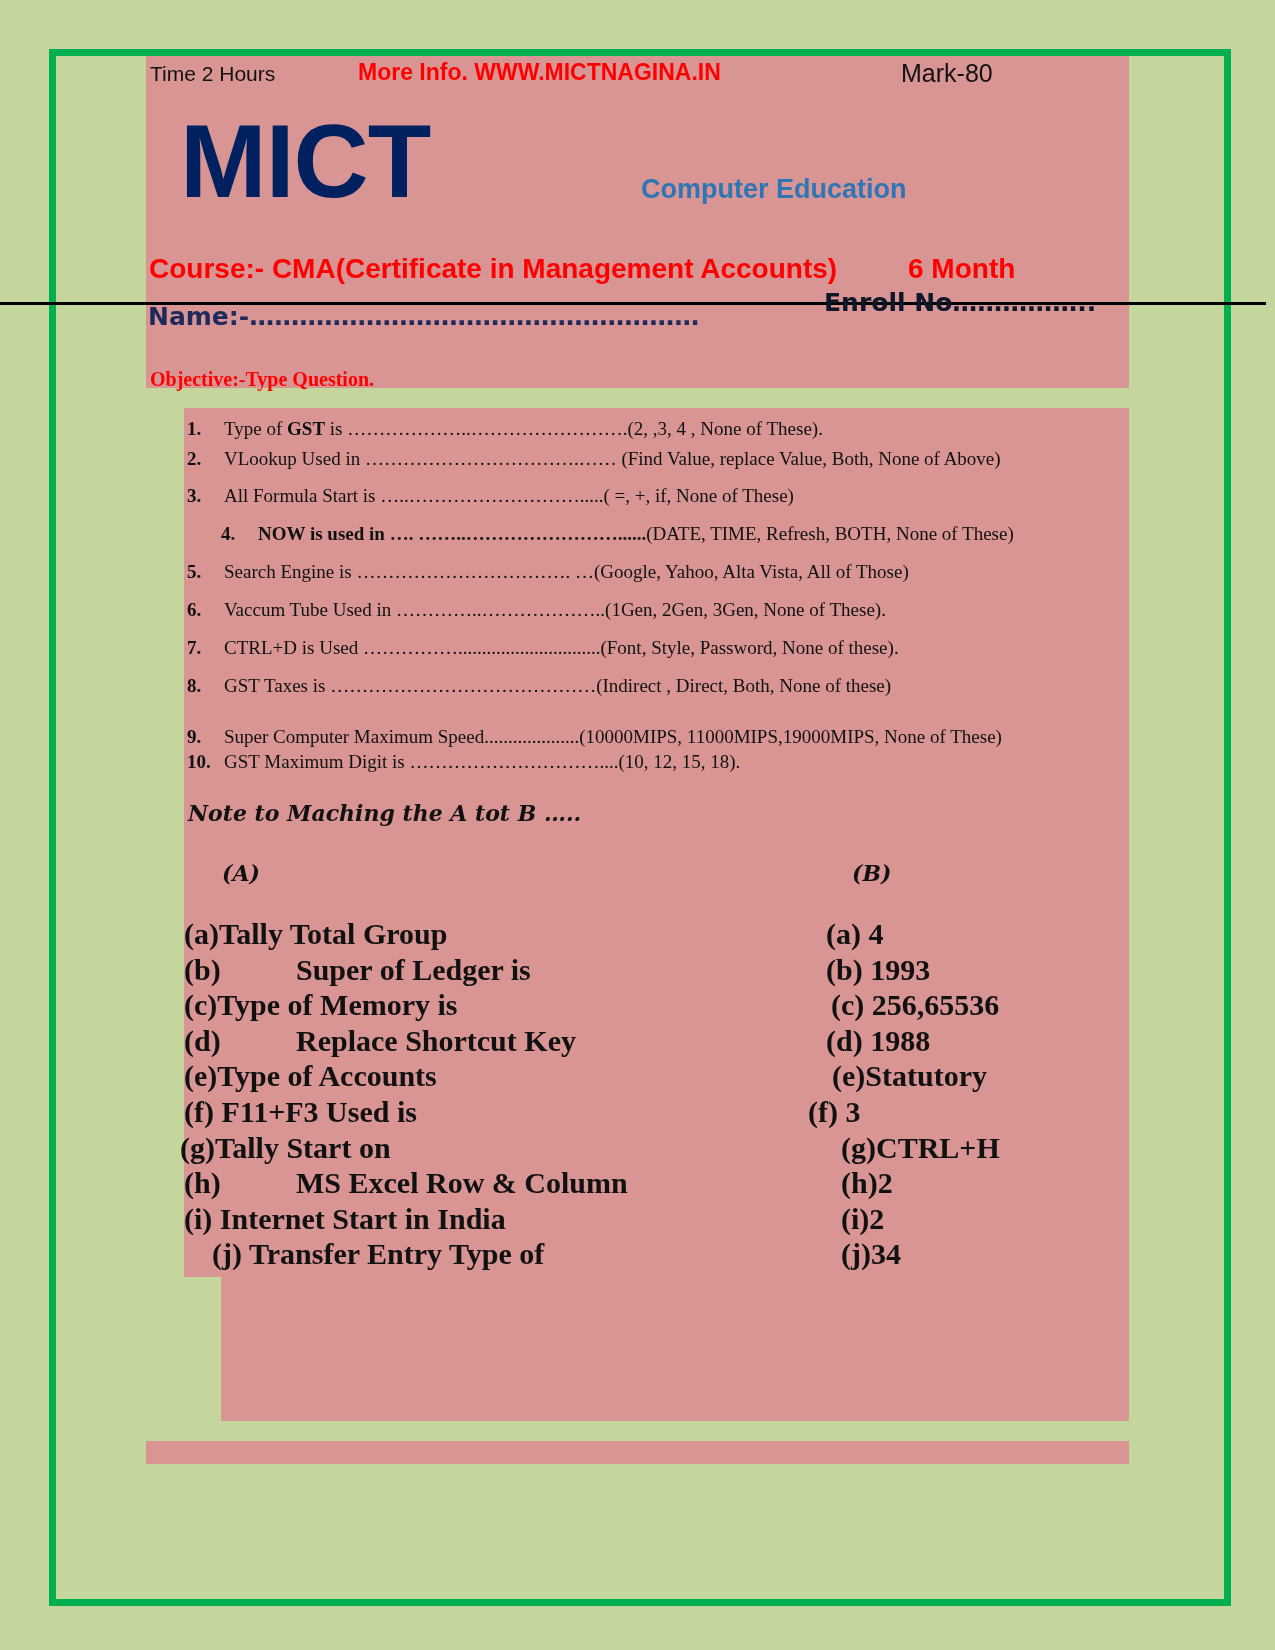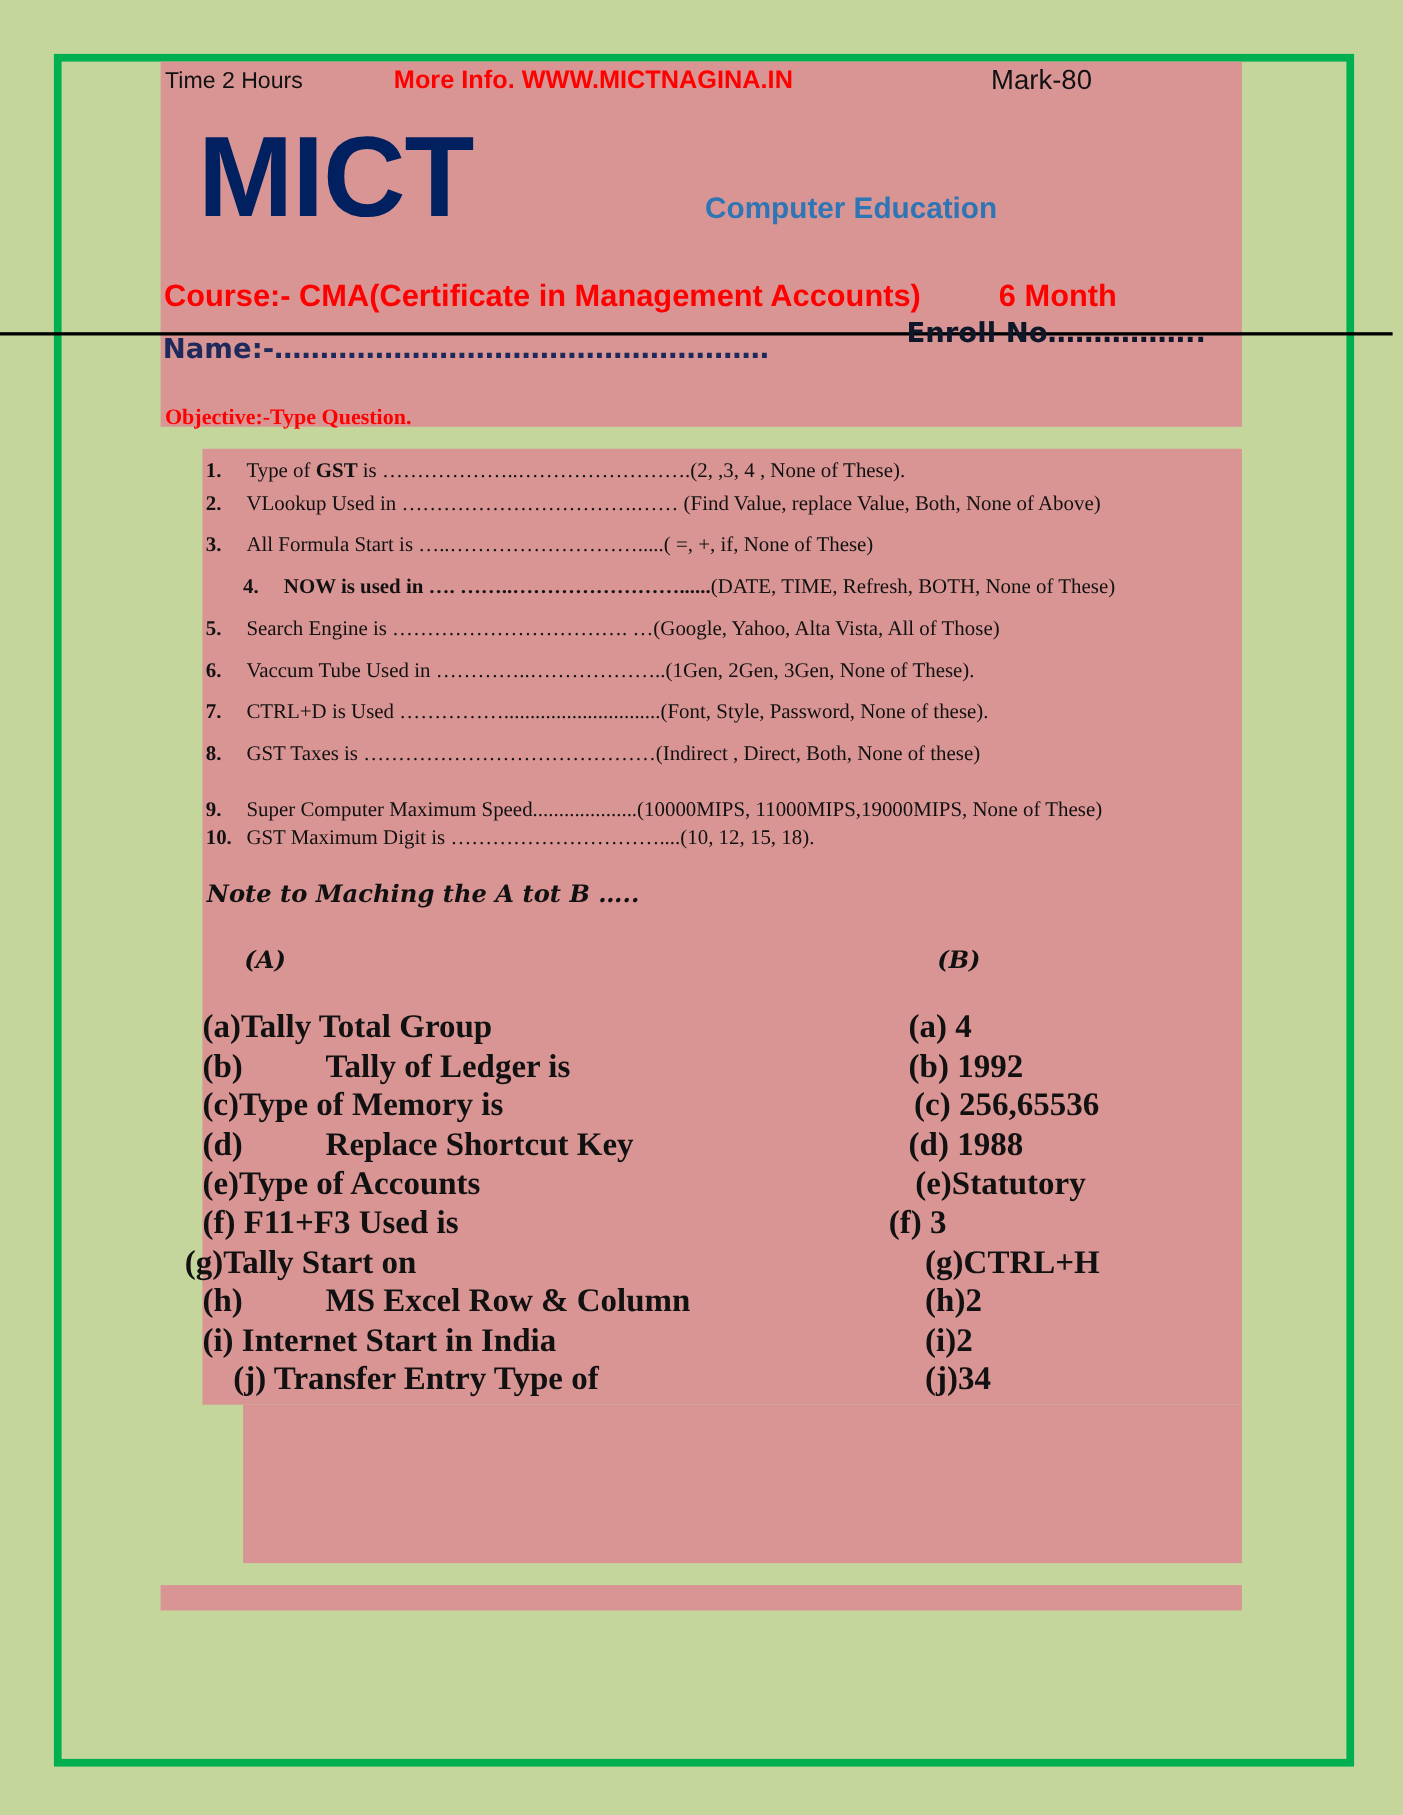--- a/index.html
+++ b/index.html
@@ -82,33 +82,33 @@
     <div class="q" style="top: 713px; margin-top: 13px;"><span class="num">9.</span><span>Super Computer Maximum Speed....................(10000MIPS, 11000MIPS,19000MIPS, None of These)</span><b></b><span></span></div>
     <div class="q" style="top: 751px;"><span class="num">10.</span><span>GST Maximum Digit is …………………………....(10, 12, 15, 18).</span><b></b><span></span></div>
   </div>
 
 <div class="abs note">Note to Maching the A tot B …..</div>
 <div class="abs colA">(A)</div>
 <div class="abs colB">(B)</div>
 
 <div id="match-a">
     <div class="m" style="left: 184px; top: 916px;"><span class="lbl">(a)</span><span>Tally Total Group</span></div>
-    <div class="m tab" style="left: 184px; top: 951.6px;"><span class="lbl">(b)</span><span>Tally of Ledger is</span></div>
+    <div class="m tab" style="left: 184px; top: 951.6px;"><span class="lbl">(b)</span><span>Super of Ledger is</span></div>
     <div class="m" style="left: 184px; top: 987.2px;"><span class="lbl">(c)</span><span>Type of Memory is</span></div>
     <div class="m tab" style="left: 184px; top: 1022.8px;"><span class="lbl">(d)</span><span>Replace Shortcut Key</span></div>
     <div class="m" style="left: 184px; top: 1058.4px;"><span class="lbl">(e)</span><span>Type of Accounts</span></div>
     <div class="m" style="left: 184px; top: 1094px;"><span class="lbl">(f)</span><span> F11+F3 Used  is</span></div>
-    <div class="m" style="left: 168px; top: 1129.6px;"><span class="lbl">(g)</span><span>Tally Start  on</span></div>
+    <div class="m" style="left: 180px; top: 1129.6px;"><span class="lbl">(g)</span><span>Tally Start  on</span></div>
     <div class="m tab" style="left: 184px; top: 1165.2px;"><span class="lbl">(h)</span><span>MS Excel Row &amp; Column</span></div>
     <div class="m" style="left: 184px; top: 1200.8px;"><span class="lbl">(i)</span><span> Internet Start in India</span></div>
     <div class="m" style="left: 184px; top: 1236.4px; padding-left: 28px;"><span class="lbl">(j)</span><span> Transfer Entry Type of</span></div>
   </div>
 <div id="match-b">
     <div class="m" style="left: 826px; top: 916px;">(a) 4</div>
-    <div class="m" style="left: 826px; top: 951.6px;">(b) 1992</div>
+    <div class="m" style="left: 826px; top: 951.6px;">(b) 1993</div>
     <div class="m" style="left: 831px; top: 987.2px;">(c) 256,65536</div>
     <div class="m" style="left: 826px; top: 1022.8px;">(d) 1988</div>
     <div class="m" style="left: 832px; top: 1058.4px;">(e)Statutory</div>
     <div class="m" style="left: 808px; top: 1094px;">(f) 3</div>
     <div class="m" style="left: 841px; top: 1129.6px;">(g)CTRL+H</div>
     <div class="m" style="left: 841px; top: 1165.2px;">(h)2</div>
     <div class="m" style="left: 841px; top: 1200.8px;">(i)2</div>
     <div class="m" style="left: 841px; top: 1236.4px;">(j)34</div>
   </div>
 

